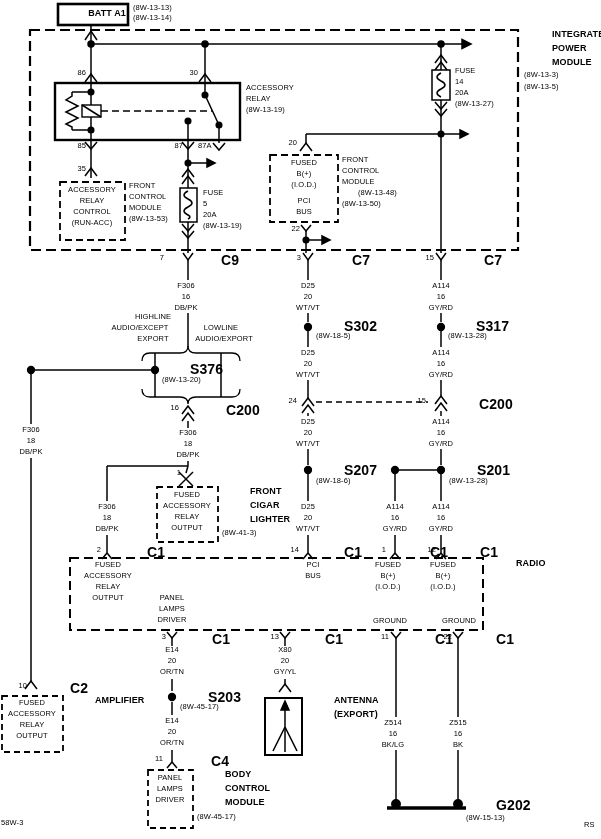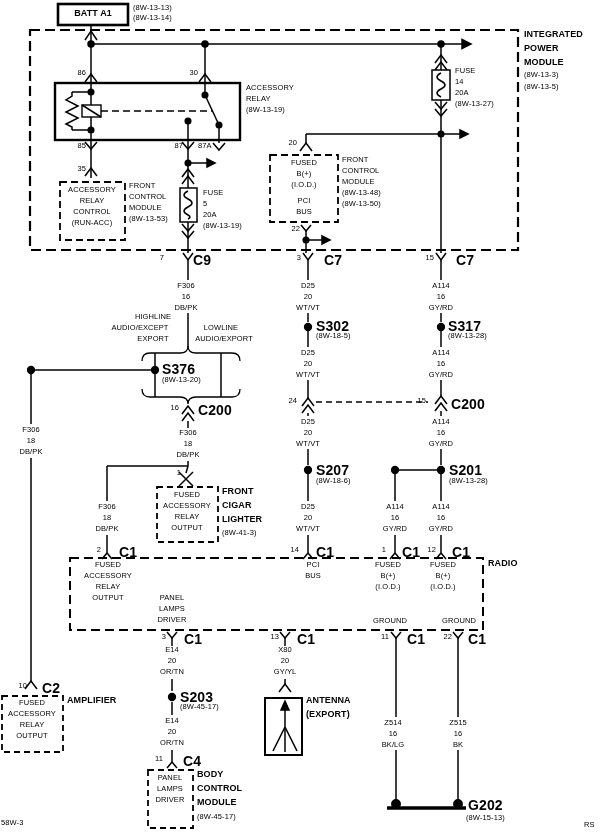--- a/index.html
+++ b/index.html
@@ -2,21 +2,21 @@
 <html><head>
 <meta charset="utf-8">
 <style>
   html,body{margin:0;padding:0;background:#e8e8e8;}
   #stage{position:relative;width:601px;height:839px;background:#ffffff;overflow:hidden;
          font-family:"Liberation Sans",sans-serif;}
   #wires{position:absolute;left:0;top:0;}
   #labels{position:absolute;left:0;top:0;width:601px;height:839px;}
   .lbl{position:absolute;white-space:nowrap;font-size:7.5px;line-height:1;color:#000;
        letter-spacing:0.1px;}
-  .lbl.b{font-weight:bold;}
+  .lbl.b{font-weight:bold;padding-left:28px;}
   .lbl.c{transform:translateX(-50%);}
   .lbl.r{transform:translateX(-100%);}
   .s9{font-size:9px;}
   .s85{font-size:14px;}
 </style>
 </head>
 <body>
 
 <div id="stage">
   <svg id="wires" width="601" height="839" viewBox="0 0 601 839" fill="none" stroke="#000" stroke-width="1.5">
@@ -271,21 +271,21 @@
       <span class="lbl l" style="left: 203px; top: 222px;">(8W-13-19)</span>
       <span class="lbl r" style="left: 297px; top: 139px;">20</span>
       <span class="lbl c" style="left: 304px; top: 159px;">FUSED</span>
       <span class="lbl c" style="left: 304px; top: 170px;">B(+)</span>
       <span class="lbl c" style="left: 304px; top: 181px;">(I.O.D.)</span>
       <span class="lbl c" style="left: 304px; top: 197px;">PCI</span>
       <span class="lbl c" style="left: 304px; top: 208px;">BUS</span>
       <span class="lbl l" style="left: 342px; top: 156px;">FRONT</span>
       <span class="lbl l" style="left: 342px; top: 167px;">CONTROL</span>
       <span class="lbl l" style="left: 342px; top: 178px;">MODULE</span>
-      <span class="lbl l" style="left: 342px; top: 189px;">(8W-13-48)</span>
+      <span class="lbl l" style="left: 358px; top: 189px;">(8W-13-48)</span>
       <span class="lbl l" style="left: 342px; top: 200px;">(8W-13-50)</span>
       <span class="lbl r" style="left: 300px; top: 225px;">22</span>
       <span class="lbl r" style="left: 164px; top: 254px;">7</span>
       <span class="lbl l b s85" style="left: 193px; top: 253px;">C9</span>
       <span class="lbl r" style="left: 301px; top: 254px;">3</span>
       <span class="lbl l b s85" style="left: 324px; top: 253px;">C7</span>
       <span class="lbl r" style="left: 434px; top: 254px;">15</span>
       <span class="lbl l b s85" style="left: 456px; top: 253px;">C7</span>
       <span class="lbl c" style="left: 186px; top: 282px;">F306</span>
       <span class="lbl c" style="left: 186px; top: 293px;">16</span>

